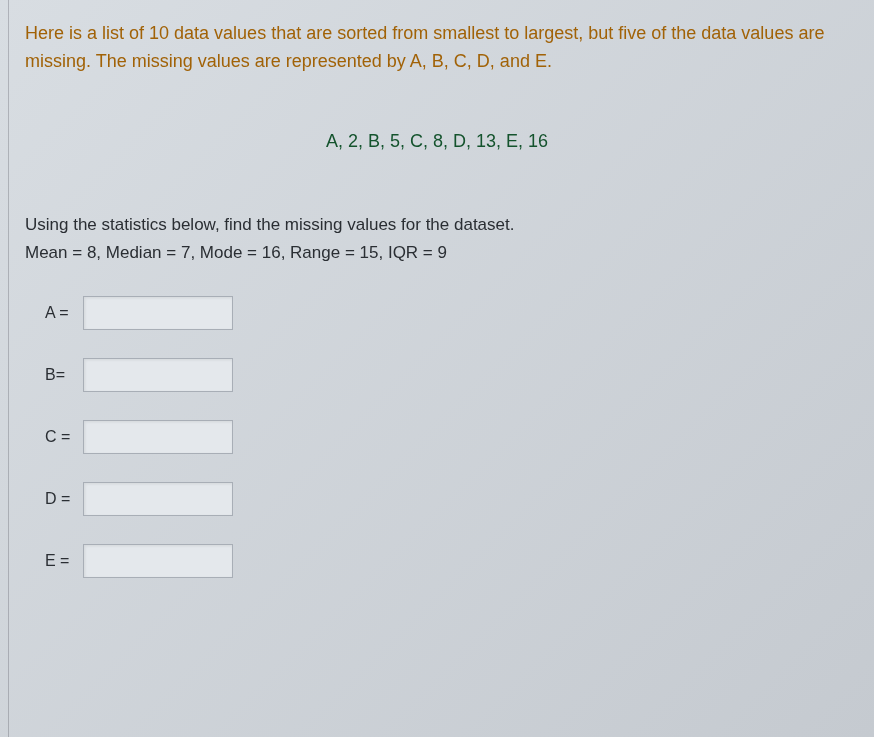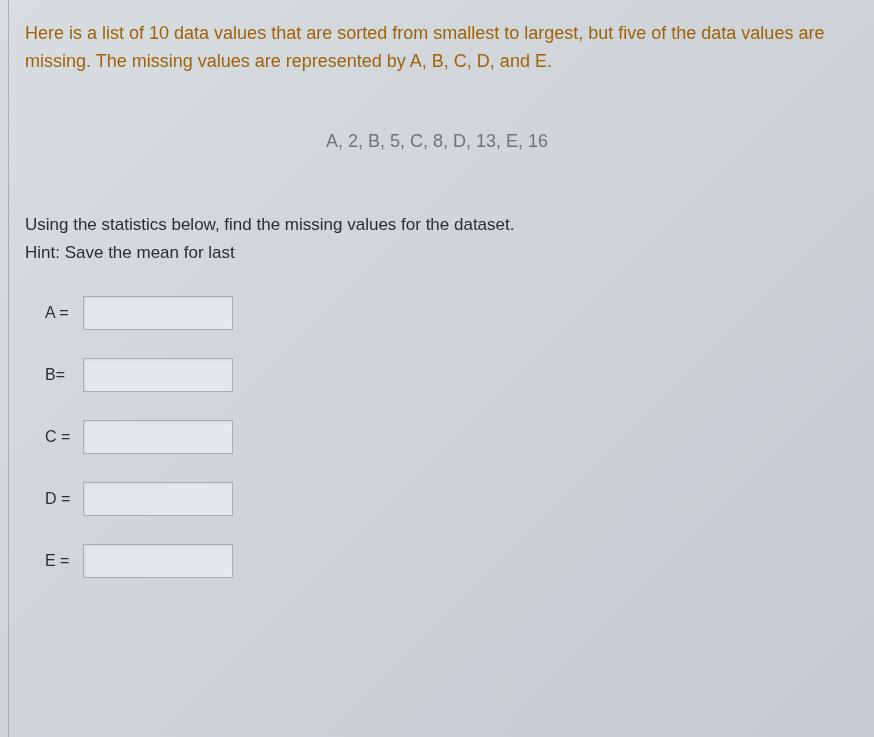--- a/index.html
+++ b/index.html
@@ -29,21 +29,21 @@
     .intro {
       font-size: 18px;
       line-height: 1.55;
       color: #a16207;
       margin-bottom: 55px;
       font-weight: 400;
     }
     .data-sequence {
       text-align: center;
       font-size: 18px;
-      color: #737373;
+      color: #14532d;
       margin-bottom: 60px;
       font-weight: 400;
     }
     .instructions {
       font-size: 17px;
       line-height: 1.55;
       color: #2a2e33;
       margin-bottom: 30px;
     }
     .instructions .line {
@@ -77,21 +77,21 @@
   </style>
 </head>
 <body>
 
 <p class="intro">Here is a list of 10 data values that are sorted from smallest to largest, but five of the data values are missing. The missing values are represented by A, B, C, D, and E.</p>
 
 <p class="data-sequence">A, 2, B, 5, C, 8, D, 13, E, 16</p>
 
 <div class="instructions">
   <div class="line">Using the statistics below, find the missing values for the dataset.</div>
-  <div class="line">Hint: Save the mean for last</div>
+  <div class="line">Mean = 8, Median = 7, Mode = 16, Range = 15, IQR = 9</div>
 </div>
 
 <div class="answers">
   <div class="answer-row">
     <span class="answer-label">A =</span>
     <input type="text" class="answer-input" value="" style="">
   </div>
   <div class="answer-row">
     <span class="answer-label">B=</span>
     <input type="text" class="answer-input" value="" style="">

